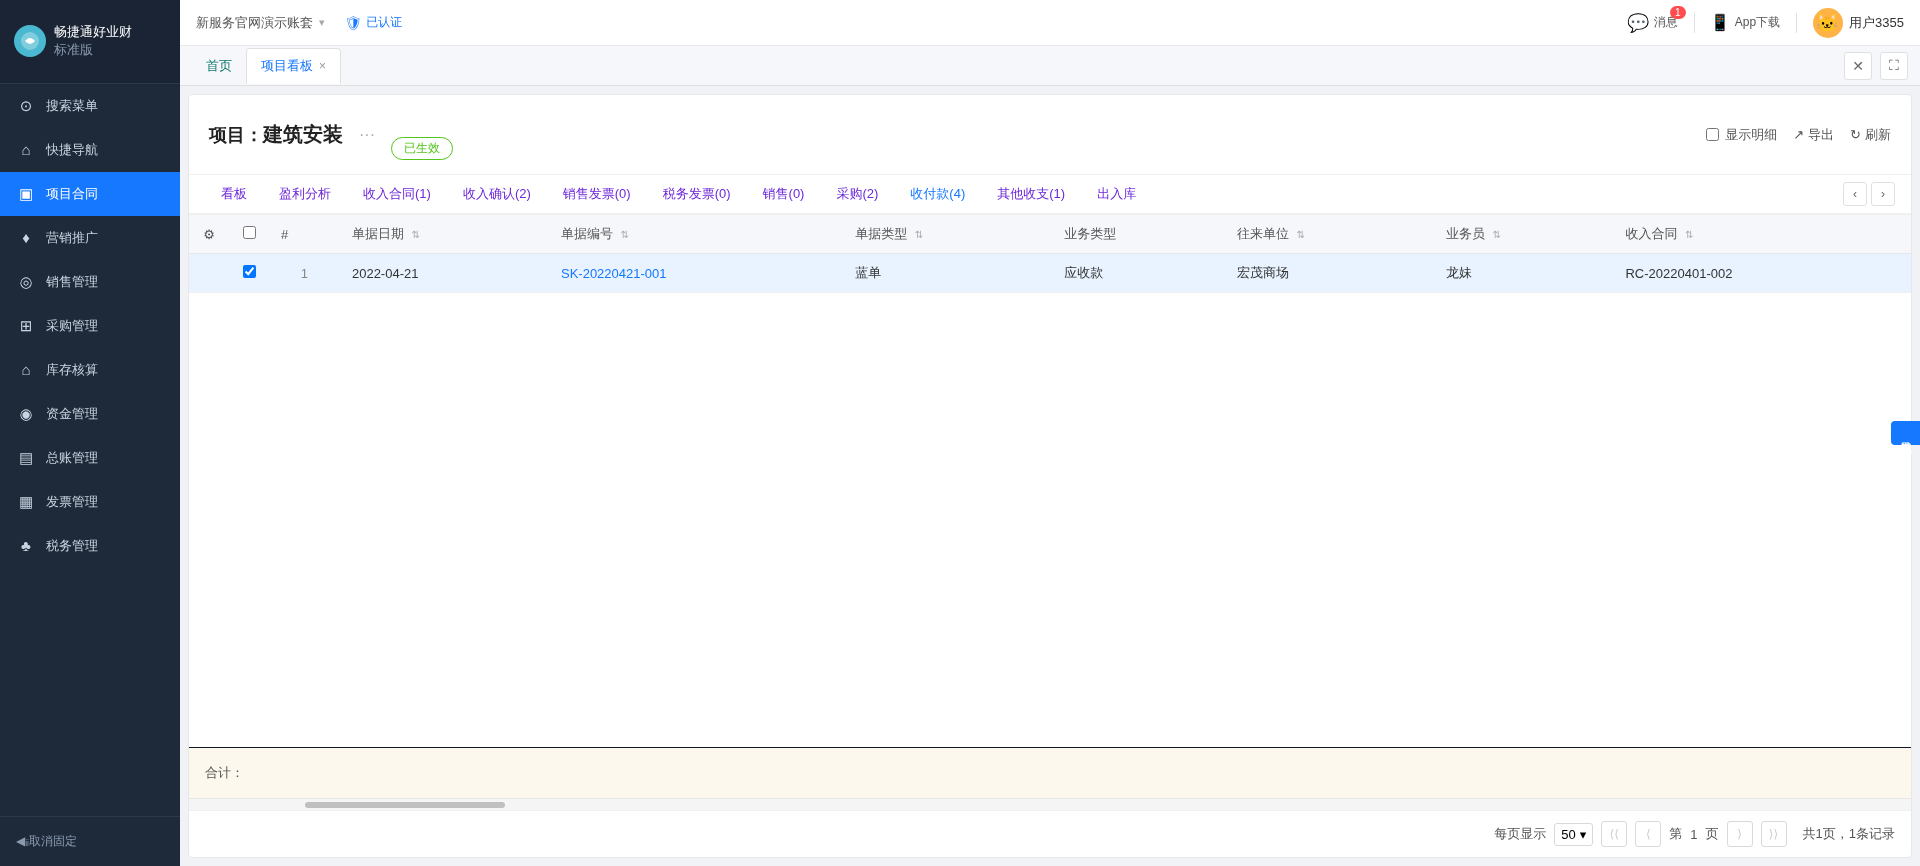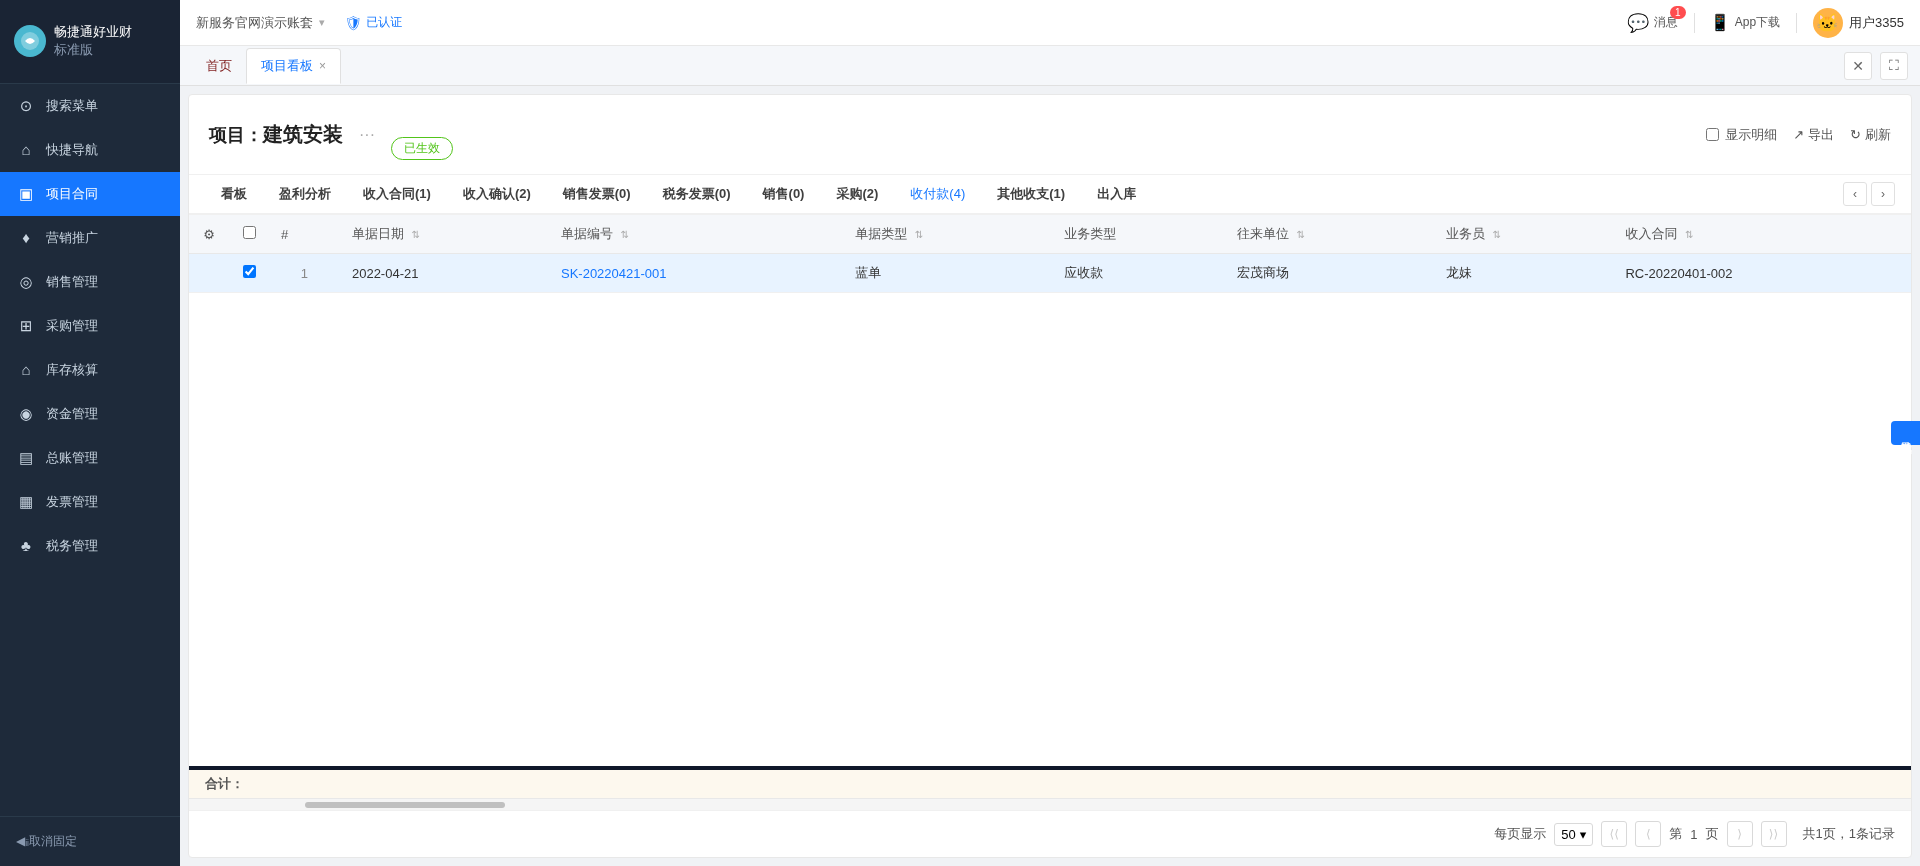--- a/index.html
+++ b/index.html
@@ -173,21 +173,21 @@
       height: 40px;
       flex-shrink: 0;
     }
     .tab-item {
       display: flex;
       align-items: center;
       padding: 0 14px;
       height: 36px;
       cursor: pointer;
       font-size: 13px;
-      color: #7f1d1d;
+      color: #0f766e;
       border-radius: 4px 4px 0 0;
       position: relative;
     }
     .tab-item.active {
       background: #fff;
       color: #1677ff;
       border: 1px solid #e0e0e0;
       border-bottom-color: #fff;
     }
     .tab-close {
@@ -285,25 +285,24 @@
       padding: 0 16px;
       border-bottom: 2px solid #f0f0f0;
       flex-shrink: 0;
       overflow-x: auto;
     }
     .sub-tabs::-webkit-scrollbar { height: 3px; }
     .sub-tab {
       padding: 10px 16px;
       cursor: pointer;
       font-size: 13px;
-      color: #404040;
+      color: #6d28d9;
       white-space: nowrap;
       border-bottom: 2px solid transparent;
       margin-bottom: -2px;
-      font-weight: bold;
     }
     .sub-tab.active {
       color: #1677ff;
       border-bottom-color: #1677ff;
       font-weight: 500;
     }
     .sub-tab-nav {
       margin-left: auto;
       display: flex;
       gap: 4px;
@@ -396,26 +395,25 @@
       width: 40px;
       text-align: center;
     }
     .th-checkbox { width: 40px; text-align: center; }
     .td-num { text-align: center; color: #888; }
     .td-checkbox { text-align: center; }
 
     
     .table-footer {
       background: #fdf8ee;
-      padding: 5px 16px;
+      padding: 16px 16px;
       font-size: 13px;
       color: #555;
-      border-top: 4px solid #0f172a;
-      flex-shrink: 0;
-      font-weight: bold;
+      border-top: 1px solid #0f172a;
+      flex-shrink: 0;
     }
 
     
     .table-scrollbar {
       height: 12px;
       background: #f5f5f5;
       border-top: 1px solid #e8e8e8;
       flex-shrink: 0;
       display: flex;
       align-items: center;

